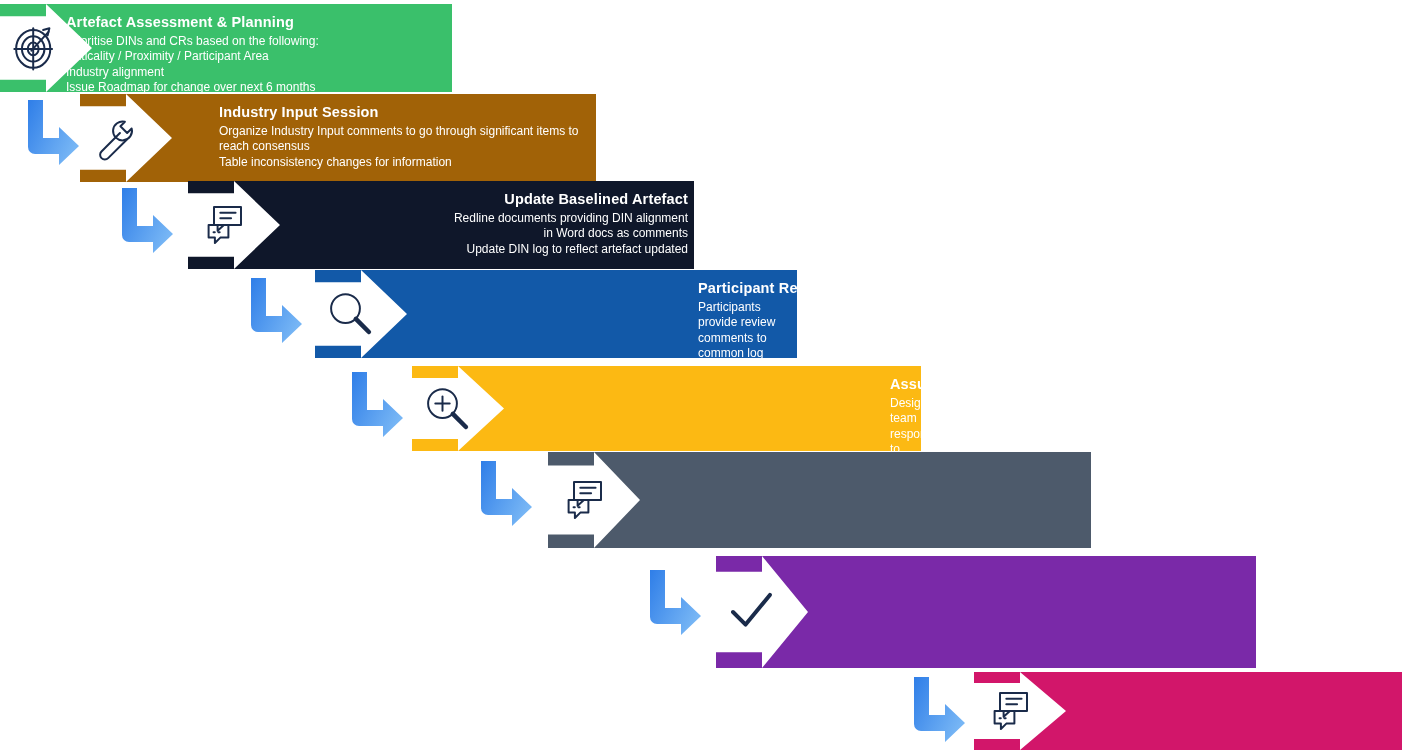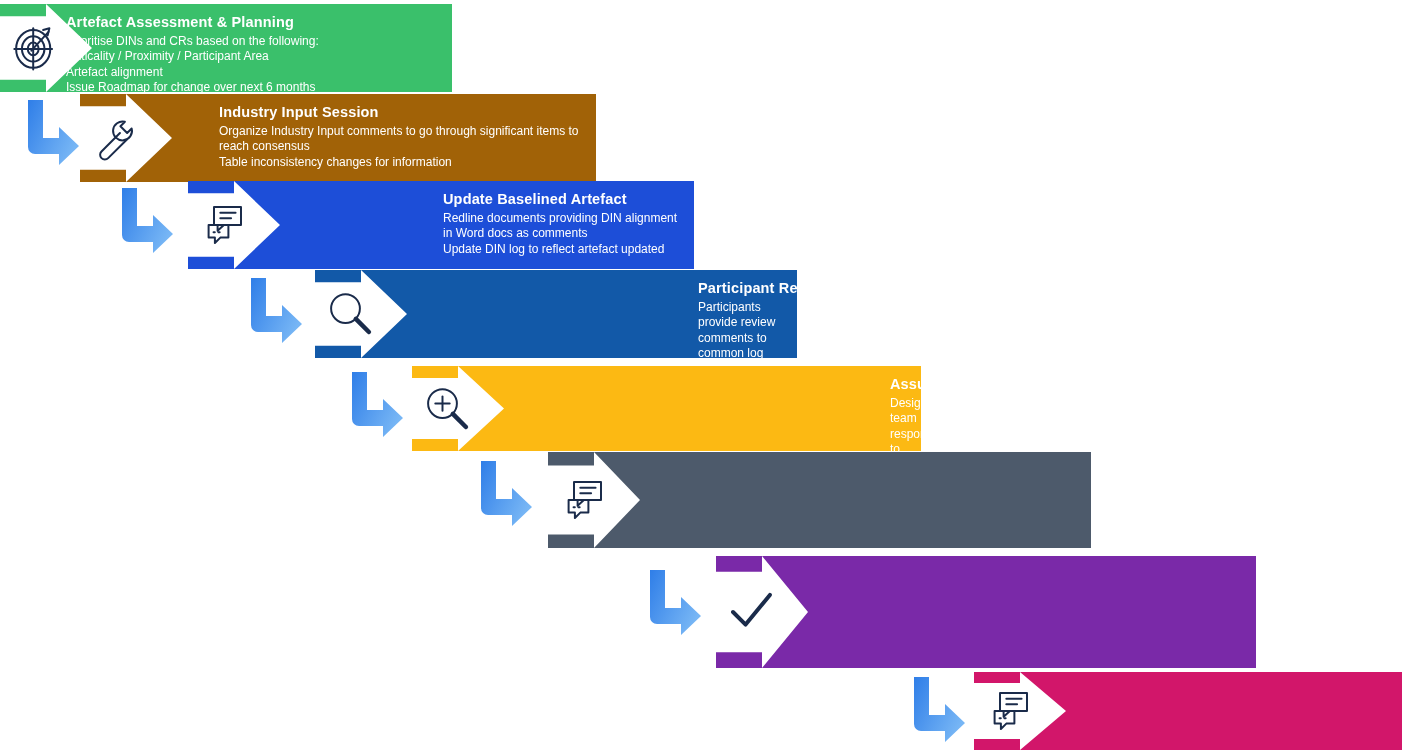--- a/index.html
+++ b/index.html
@@ -87,21 +87,21 @@
         <line x1="28" y1="8" x2="28" y2="54" fill="none" stroke="#1a2b4a" stroke-width="2.2" stroke-linecap="round" stroke-linejoin="round"></line>
         <line x1="7" y1="31" x2="49" y2="31" fill="none" stroke="#1a2b4a" stroke-width="2.2" stroke-linecap="round" stroke-linejoin="round"></line>
         <line x1="26" y1="33" x2="45" y2="12" fill="none" stroke="#1a2b4a" stroke-width="2.2" stroke-linecap="round" stroke-linejoin="round"></line>
         <path d="M39 10 L46 8 L44 16" fill="none" stroke="#1a2b4a" stroke-width="2.2" stroke-linecap="round" stroke-linejoin="round"></path>
       </svg>
       </div>
       <div class="body" style="left: 66px; width: 380px;">
         <p class="title">Artefact Assessment &amp; Planning</p>
         <p class="line">Prioritise DINs and CRs based on the following:</p>
         <p class="line">Criticality / Proximity / Participant Area</p>
-        <p class="line">Artefact alignment</p>
+        <p class="line">Industry alignment</p>
         <p class="line">Issue Roadmap for change over next 6 months</p>
       </div>
     </div>
     <div class="conn" style="left: 24px; top: 98px;">
       <svg viewBox="0 0 62 72" preserveAspectRatio="none">
     <defs>
       <linearGradient id="g1" x1="0" y1="0" x2="1" y2="0.6">
         <stop offset="0" stop-color="#2f7ee8"></stop>
         <stop offset="1" stop-color="#77b6f5"></stop>
       </linearGradient>
@@ -131,21 +131,21 @@
       <svg viewBox="0 0 62 72" preserveAspectRatio="none">
     <defs>
       <linearGradient id="g2" x1="0" y1="0" x2="1" y2="0.6">
         <stop offset="0" stop-color="#2f7ee8"></stop>
         <stop offset="1" stop-color="#77b6f5"></stop>
       </linearGradient>
     </defs>
     <path d="M4 2 h15 v38 h16 v-11 l20 19 l-20 19 v-11 h-24 a7 7 0 0 1 -7 -7 z" fill="url(#g2)"></path>
   </svg>
     </div>
-    <div class="step" style="left: 188px; top: 181px; width: 506px; height: 88px; background: #1d4ed8;">
+    <div class="step" style="left: 188px; top: 181px; width: 506px; height: 88px; background: #0f172a; text-align: right;">
       <div class="chev">
         <svg viewBox="0 0 92 100" preserveAspectRatio="none">
       <path d="M0 14 h46 v-14 l46 50 l-46 50 v-14 h-46 z" fill="#ffffff"></path>
     </svg>
       </div>
       <div class="icon-holder">
         <svg viewBox="0 0 60 60">
         <path d="M14 30 h22 v14 h-9 l-6 6 v-6 h-7 z" fill="none" stroke="#1a2b4a" stroke-width="2.2" stroke-linecap="round" stroke-linejoin="round"></path>
         <path d="M20 10 h30 v20 h-19 l-7 6.5 V30 h-4 z" fill="none" stroke="#1a2b4a" stroke-width="2.2" stroke-linecap="round" stroke-linejoin="round"></path>
         <line x1="27" y1="16.5" x2="44" y2="16.5" fill="none" stroke="#1a2b4a" stroke-width="2.2" stroke-linecap="round" stroke-linejoin="round"></line>

